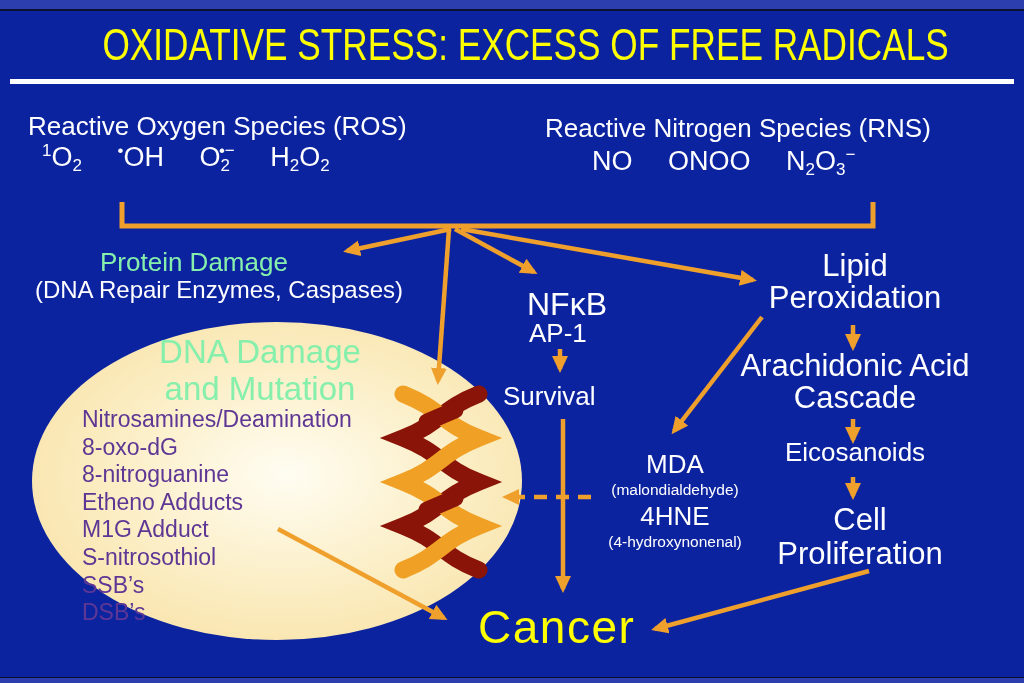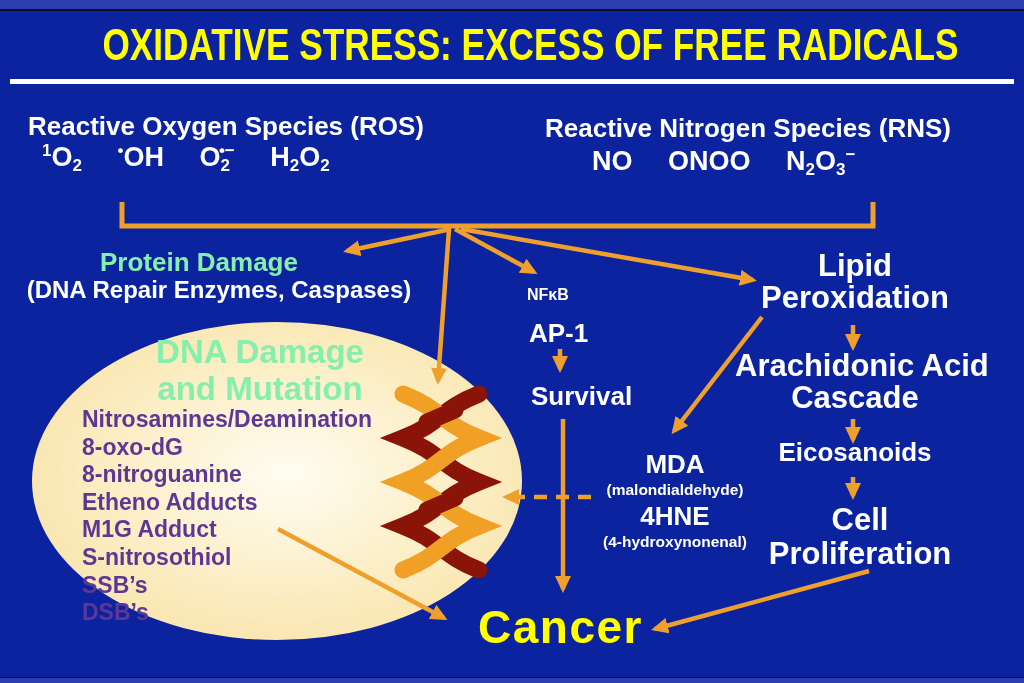--- a/index.html
+++ b/index.html
@@ -2,21 +2,21 @@
 <html><head>
 <meta charset="utf-8">
 <style>
   html,body{margin:0;padding:0;background:#000;}
   #slide{
     position:relative;
     width:1024px;height:683px;
     background:#0c23a0;
     overflow:hidden;
     font-family:"Liberation Sans", sans-serif;
-    font-weight:bold;
+    font-weight:normal;
     -webkit-font-smoothing:antialiased;
   }
   .strip-top{position:absolute;top:0;left:0;right:0;height:9px;background:#2c3dae;border-bottom:2px solid #0b0f30;z-index:4;}
   .strip-bottom{position:absolute;bottom:0;left:0;right:0;height:5px;background:#2c3dae;border-top:1px solid #0b0f30;z-index:4;}
 
   .title{
     position:absolute;top:20px;left:0;width:1024px;
     text-align:center;color:#FFFF00;font-size:44px;letter-spacing:0px;
     transform:scaleX(0.80);transform-origin:512px 0;white-space:nowrap;z-index:3;
   }
@@ -30,23 +30,23 @@
   .ros-formulas{left:42px;top:142px;}
   .rns-formulas{left:592px;top:146px;}
   .formula{margin-right:28px;}
   .fsup{font-size:17px;position:relative;top:-10px;}
   .fsub{font-size:17px;position:relative;top:5px;}
   .fsup.rad{margin-left:-11px;}
 
   .protein-damage{left:100px;top:247px;font-size:26px;color:#86efac;}
   .protein-damage-sub{left:2px;top:276px;width:434px;text-align:center;font-size:24px;white-space:nowrap;}
 
-  .nfkb{left:527px;top:286px;font-size:16px;}
+  .nfkb{left:527px;top:286px;font-size:32px;}
   .ap1{left:529px;top:318px;font-size:26px;}
-  .survival{left:531px;top:381px;font-size:26px;}
+  .survival{left:503px;top:381px;font-size:26px;}
 
   .col-center{text-align:center;line-height:32px;font-size:31px;}
   .lipid{left:745px;top:250px;width:220px;}
   .arachidonic{left:735px;top:350px;width:240px;}
   .eicosanoids{left:745px;top:437px;width:220px;text-align:center;font-size:26px;}
   .cellprolif{left:755px;top:503px;width:210px;line-height:34px;}
 
   .mda-block{left:575px;top:449px;width:200px;text-align:center;z-index:3;position:absolute;color:#fff;}
   .mda-big{font-size:26px;line-height:30px;}
   .mda-small{font-size:15.5px;line-height:22px;}

